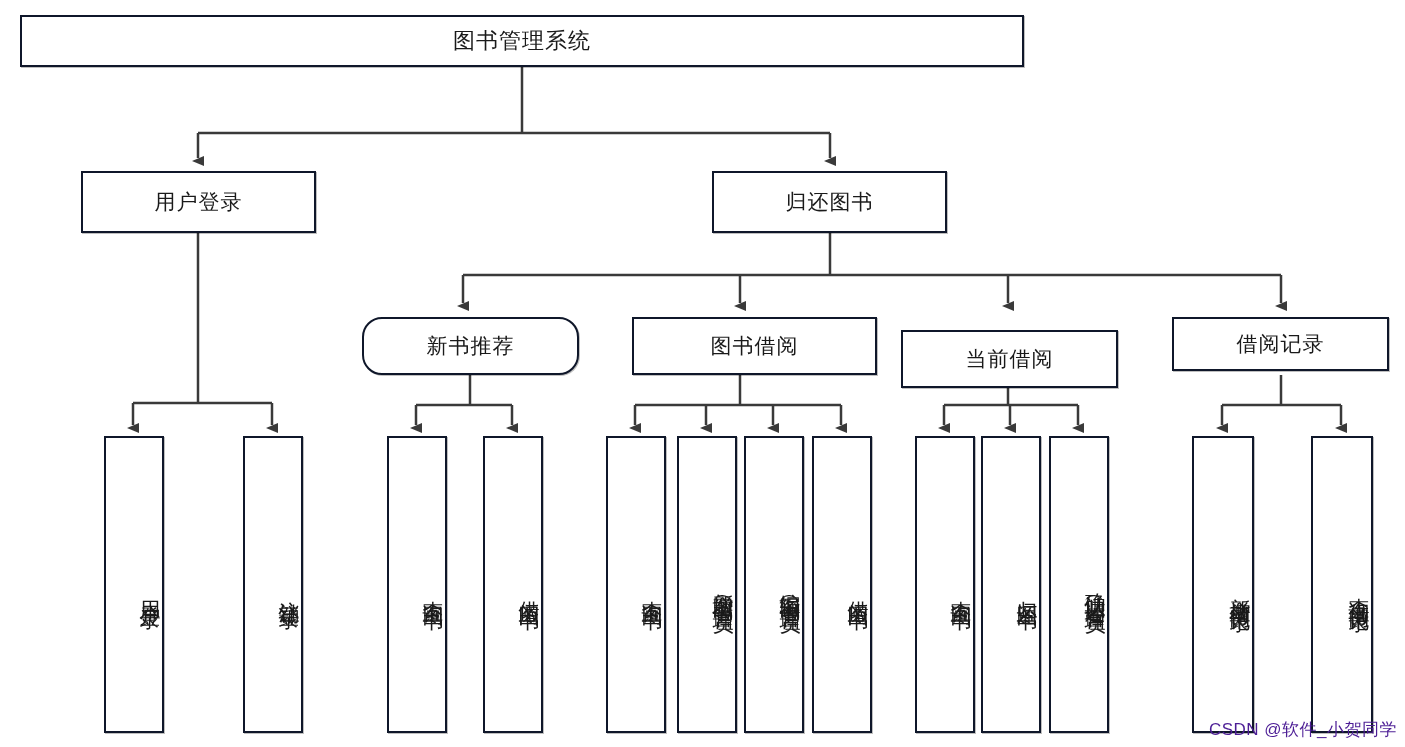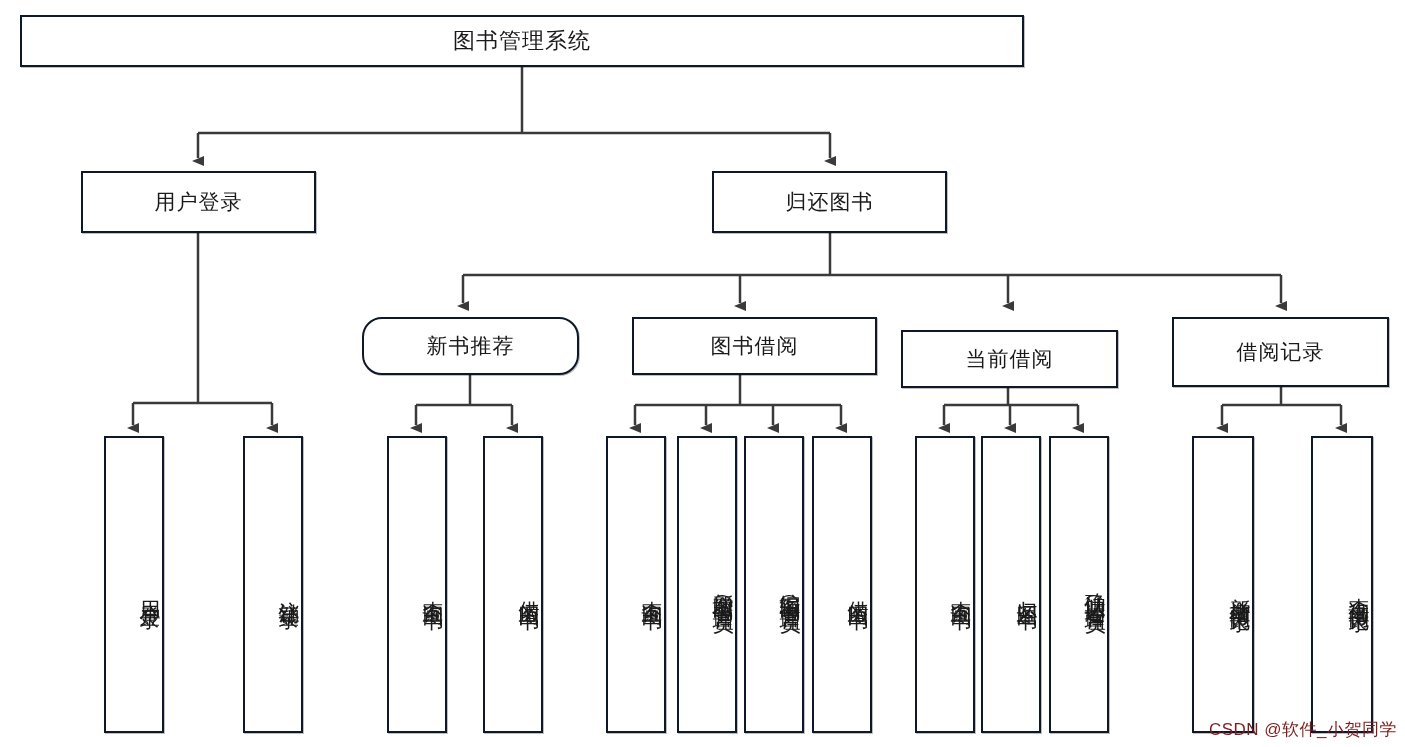--- a/index.html
+++ b/index.html
@@ -58,21 +58,21 @@
     top: 0;
     width: 1405px;
     height: 747px;
     pointer-events: none;
   }
   .watermark {
     position: absolute;
     right: 8px;
     bottom: 6px;
     font-size: 17px;
-    color: #7f1d1d;
+    color: #4c1d95;
     letter-spacing: 0.5px;
     white-space: nowrap;
   }
 </style>
 </head>
 <body>
 
 <div id="canvas">
 
   <svg class="links" viewBox="0 0 1405 747">
@@ -138,21 +138,21 @@
 
   <div class="node horiz" style="left:362px; top:317px; width:217px; height:58px;border-radius:20px;">
     <span>新书推荐</span>
   </div>
   <div class="node horiz" style="left:632px; top:317px; width:245px; height:58px;">
     <span>图书借阅</span>
   </div>
   <div class="node horiz" style="left:901px; top:330px; width:217px; height:58px;">
     <span>当前借阅</span>
   </div>
-  <div class="node horiz" style="left:1172px; top:317px; width:217px; height:70px;text-align:center;">
+  <div class="node horiz" style="left:1172px; top:317px; width:217px; height:54px;text-align:center;">
     <span>借阅记录</span>
   </div>
 
   <div class="node vert" style="left:104px; top:436px; width:60px; height:297px;">
     <span class="vtext">用户登录</span>
   </div>
   <div class="node vert" style="left:243px; top:436px; width:60px; height:297px;">
     <span class="vtext">注销登录</span>
   </div>
 

